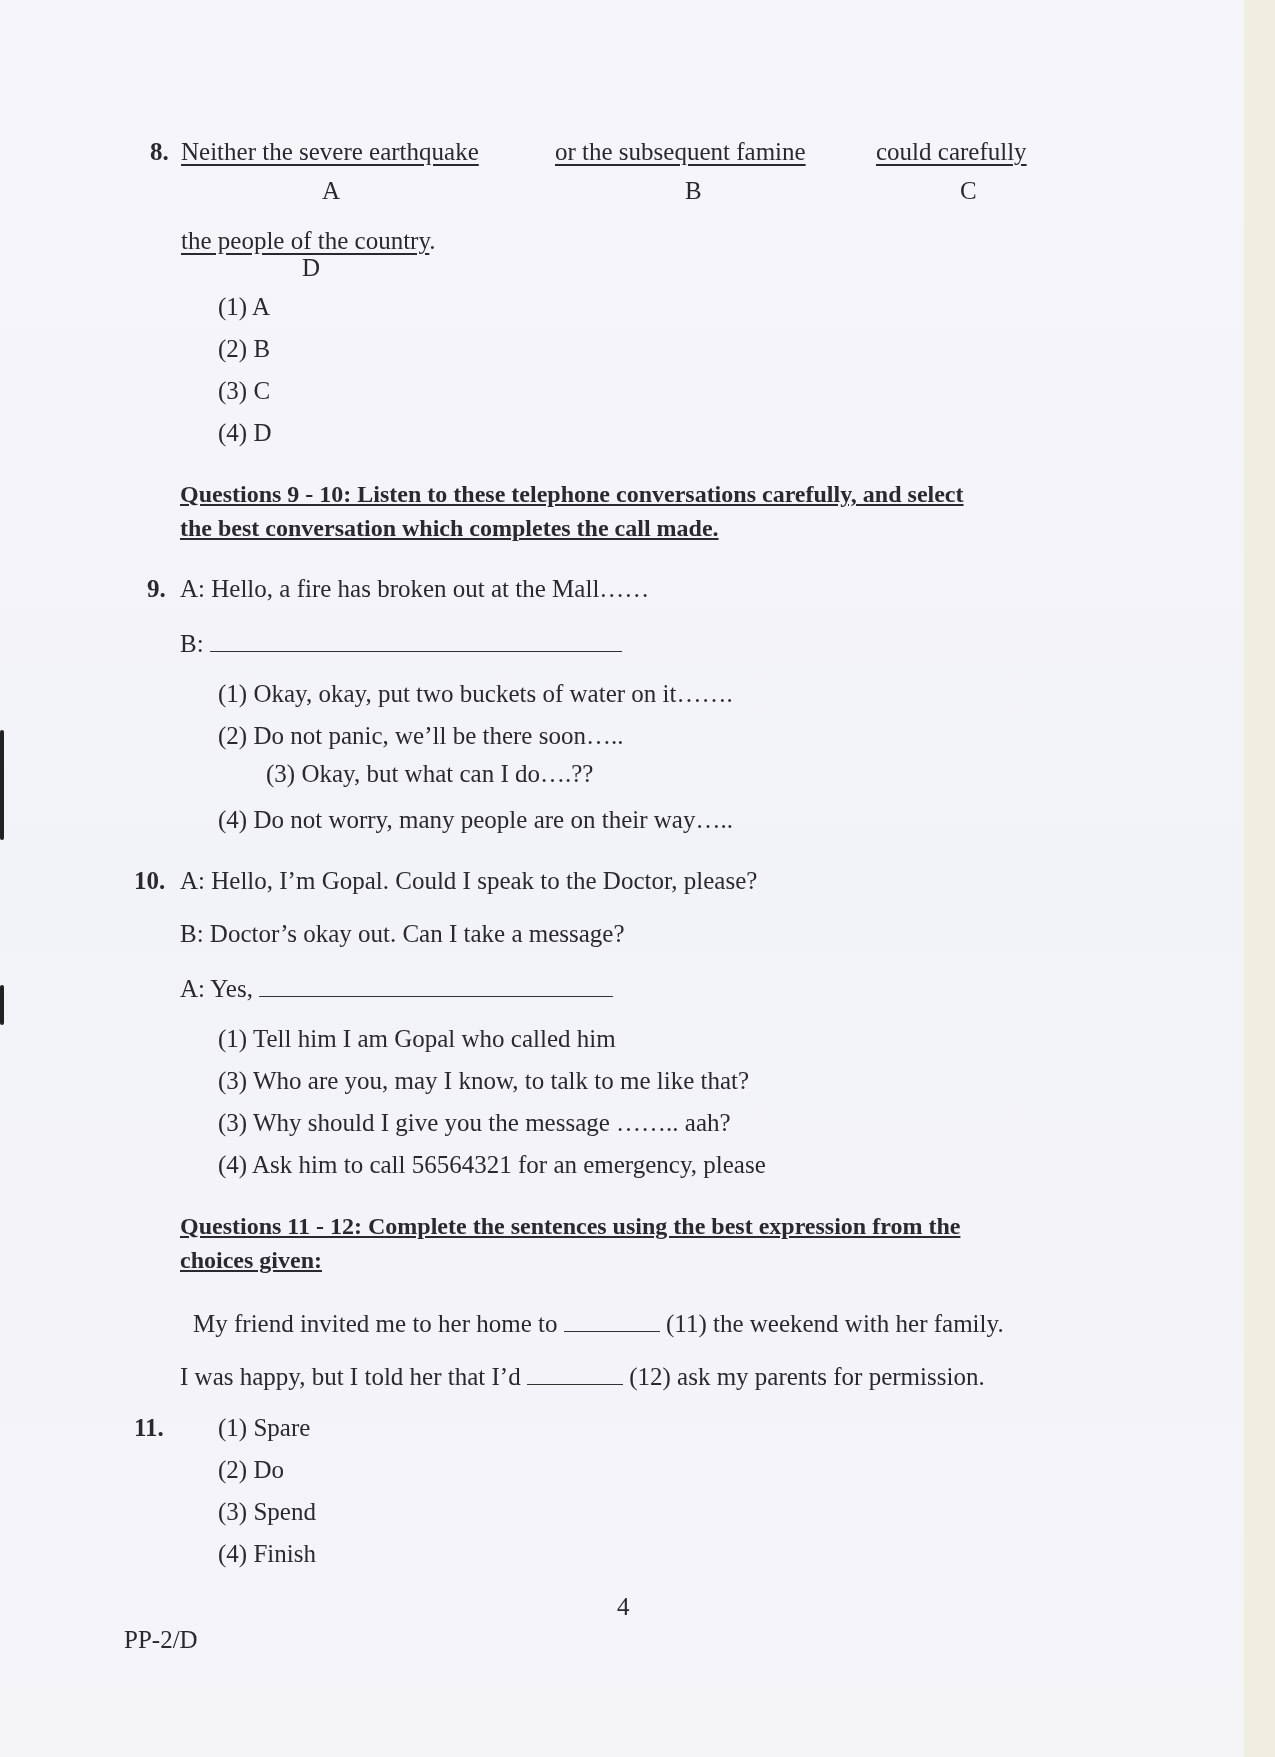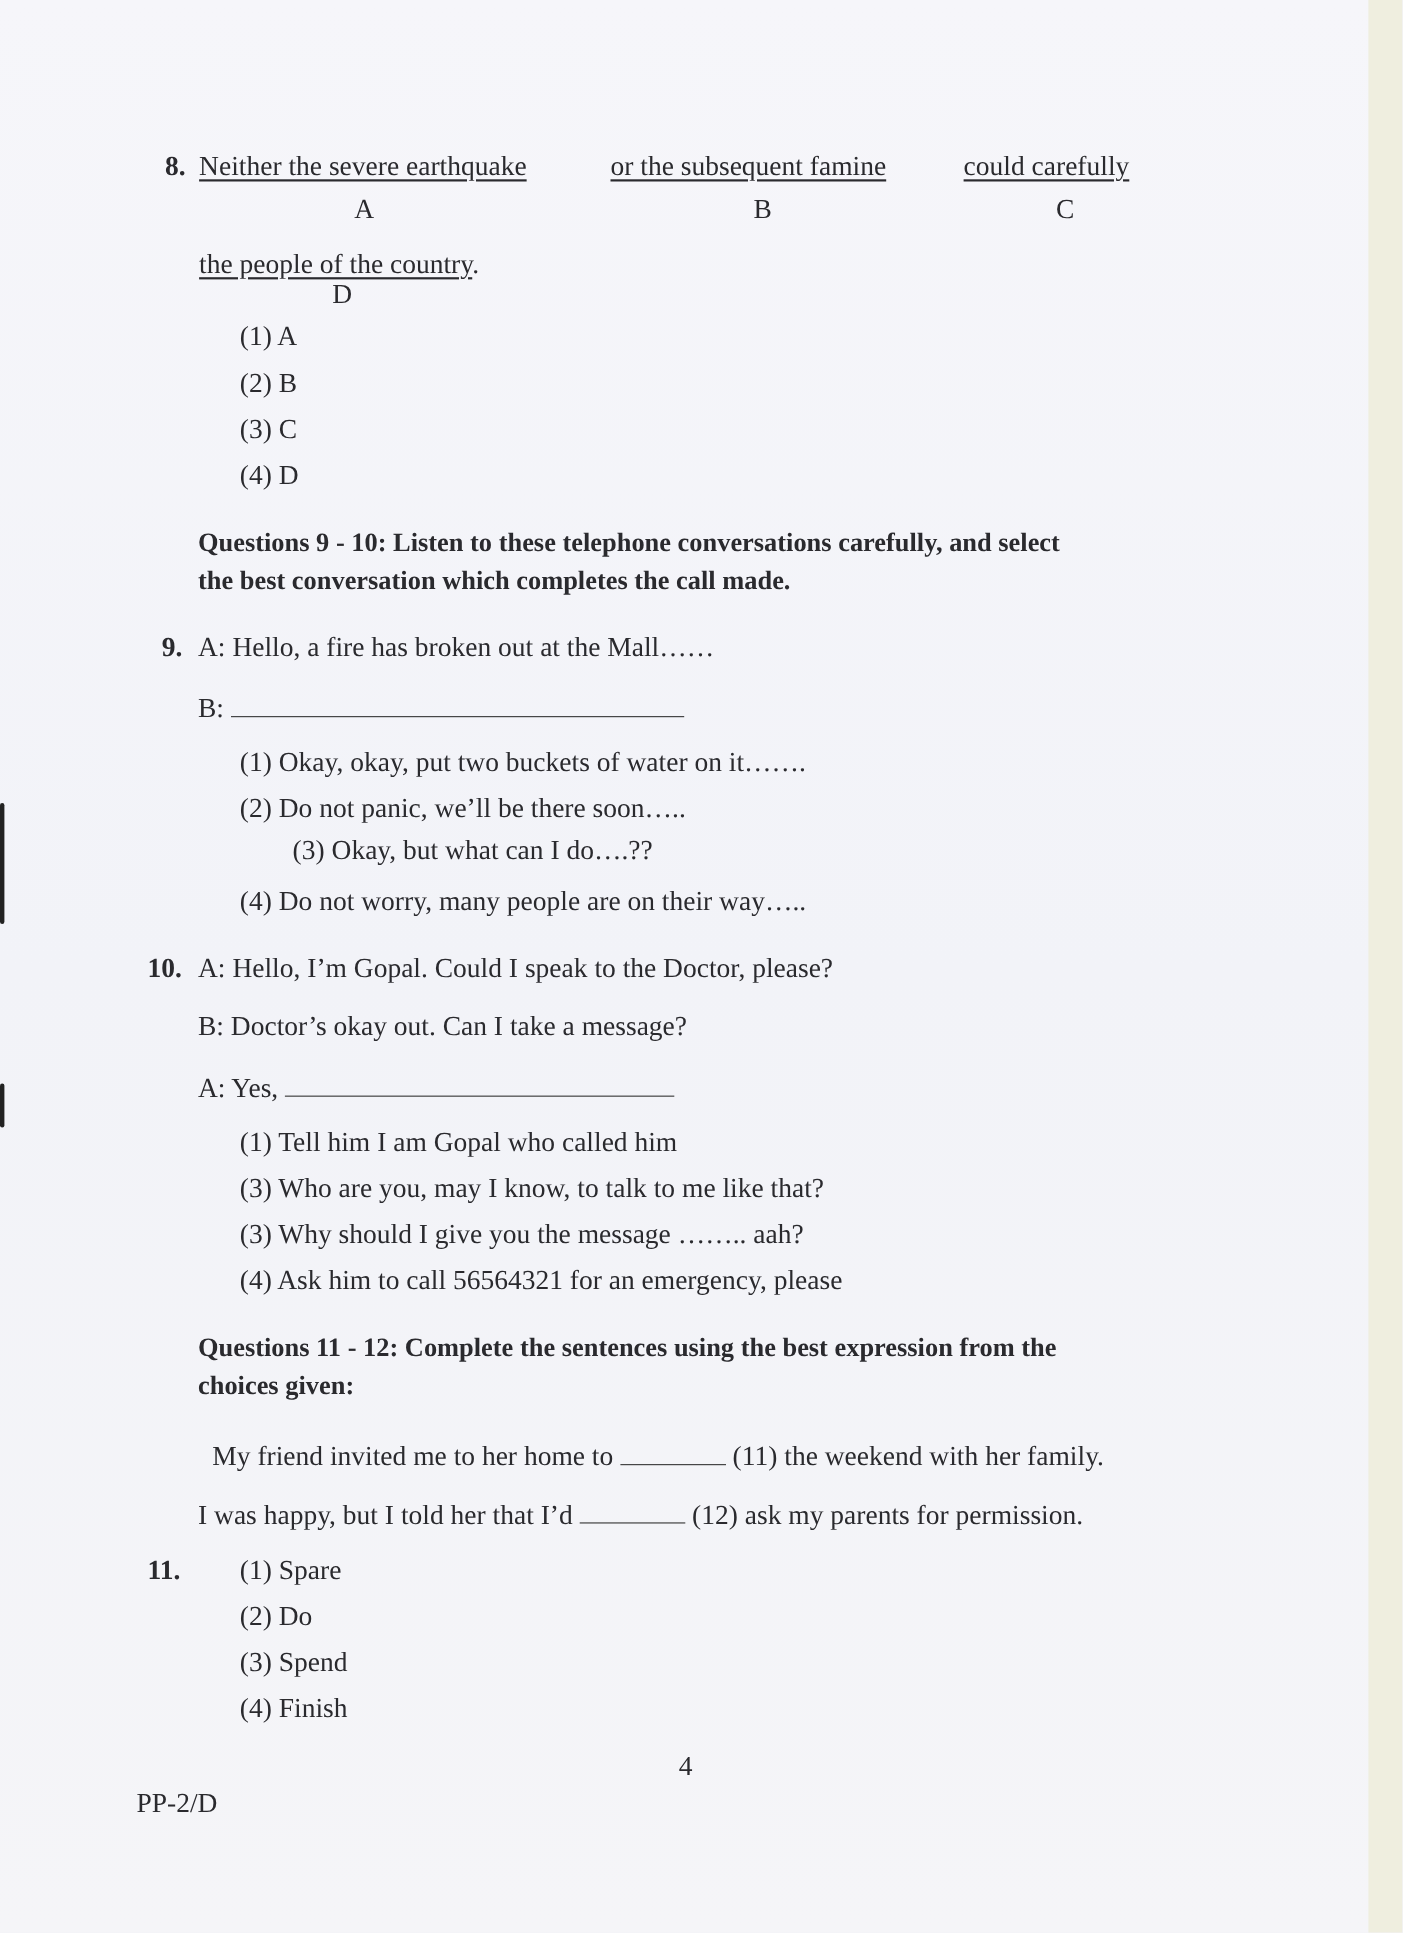--- a/index.html
+++ b/index.html
@@ -14,21 +14,21 @@
     background: linear-gradient(180deg, #f6f6fa 0%, #f2f3f8 50%, #f5f5f8 100%);
   }
   .edge {
     position: absolute; left: 1244px; top: 0; width: 31px; height: 1757px;
     background: #efeedf;
   }
   .abs { position: absolute; white-space: nowrap; }
   .t { font-size: 25px; line-height: 30px; }
   .u { text-decoration: underline; text-underline-offset: 4px; text-decoration-thickness: 1.5px; }
   .blank { display: inline-block; border-bottom: 1.5px solid #333; height: 24px; vertical-align: baseline; }
-  .lead { font-size: 24px; line-height: 34px; font-weight: bold; }
+  .lead { font-size: 24px; line-height: 34px; font-weight: bold; text-decoration: underline; }
   .num { font-weight: bold; }
   .margin-mark { position: absolute; left: 0; width: 4px; background: #222; border-radius: 2px; }
 </style>
 </head>
 <body>
 
 <div class="page"></div>
 <div class="edge"></div>
 <div class="margin-mark" style="top:730px;height:110px;"></div>
 <div class="margin-mark" style="top:985px;height:40px;"></div>

